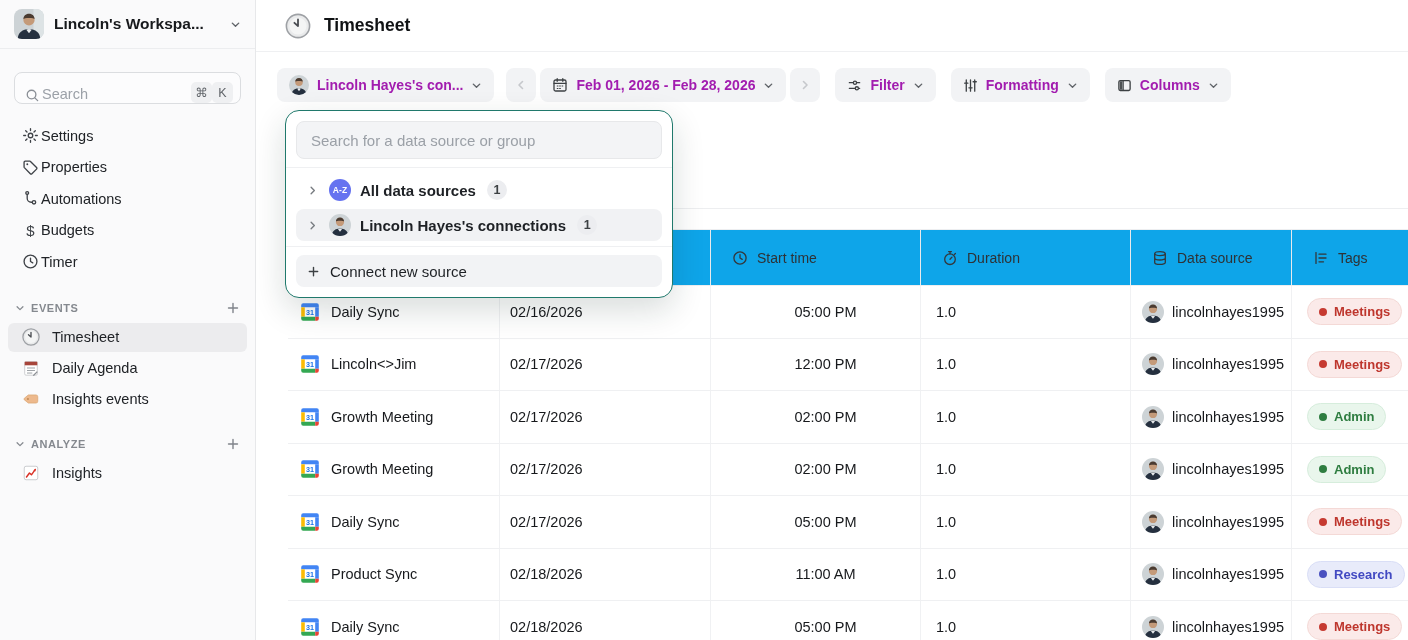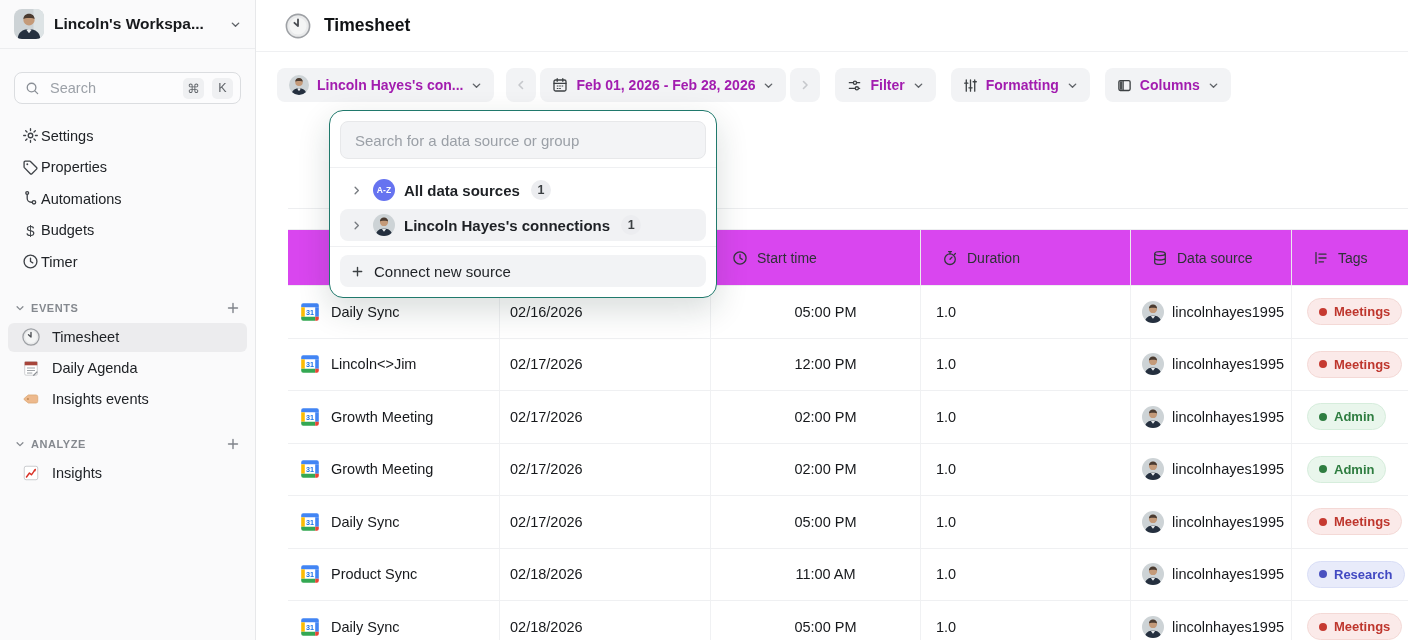--- a/index.html
+++ b/index.html
@@ -20,21 +20,21 @@
   .ws-row { display:flex; align-items:center; gap:10px; height:49px; padding:0 14px;
             border-bottom:1px solid #ECEDEF; cursor:pointer; }
   .ws-avatar { width:30px; height:30px; border-radius:8px; overflow:hidden; flex:none; }
   .ws-avatar svg, .avatar svg { display:block; width:100%; height:100%; }
   .ws-name { flex:1; font-size:15.5px; font-weight:700; color:#17191C;
              white-space:nowrap; overflow:hidden; }
   .chev { flex:none; color:#5F6368; display:flex; }
 
   .search-box { margin:23px 14px 0; height:32px; background:#FCFCFD;
     border:1px solid #DBDDE0; border-radius:8px;
-    display:flex; align-items:center; gap:8px; padding:0 7px 0 10px; }
+    display:flex; align-items:flex-end; padding:0 7px 0 10px; }
   .search-box input { flex:1; min-width:0; border:none; outline:none; background:transparent;
     font-family:inherit; font-size:14.5px; color:#3A3E44; }
   .search-box input::placeholder { color:#9CA1A8; }
   .kbd { background:#EFF0F2; border-radius:5px; height:21px; min-width:21px; padding:0 4px;
     display:flex; align-items:center; justify-content:center;
     font-size:12.5px; color:#5F6368; }
 
   .nav { margin-top:16px; }
   .nav-item { display:flex; align-items:center; gap:2px; height:31.5px; padding-left:22px;
     font-size:14.5px; color:#202327; cursor:pointer; }
@@ -63,21 +63,21 @@
   .tbtn .ic { display:flex; color:#3C4043; }
   .tbtn .dd { color:#5F6368; display:flex; }
   .tbtn.small { width:30px; padding:0; justify-content:center; color:#C6C8CC; }
   .tbtn .mini-avatar { width:20px; height:20px; border-radius:50%; overflow:hidden; flex:none; }
   .sp12 { width:12px; flex:none; } .sp4 { width:4px; flex:none; } .sp15 { width:15px; flex:none; }
 
   
   .table-wrap { position:absolute; left:32px; right:0; top:208px; bottom:0;
     border-top:1px solid #EDEEF0; overflow:hidden; }
   .tgrid { display:grid; grid-template-columns:211px 211px 210px 210px 161px minmax(0,1fr); }
-  .thead { margin-top:20px; height:57px; background:#d946ef;
+  .thead { margin-top:20px; height:57px; background:#0ea5e9;
     border-top:1px solid #EDEEF0; border-bottom:1px solid #EDEEF0; align-items:center; }
   .thead .hcell { display:flex; align-items:center; gap:9px; padding-left:21px; height:100%;
     font-size:14px; font-weight:500; color:#2E3236; }
   .thead .hcell + .hcell { border-left:1px solid #E9EAEC; }
   .thead .ic { display:flex; color:#33373B; }
   .trow { height:52.5px; border-bottom:1px solid #EFF0F2; align-items:center; background:#fff; }
   .trow .cell { display:flex; align-items:center; height:100%; font-size:14.5px; color:#17191C;
     overflow:hidden; white-space:nowrap; }
   .trow .cell + .cell { border-left:1px solid #F0F1F3; }
   .c-name { padding-left:12px; gap:11px; font-weight:500; }
@@ -86,21 +86,21 @@
   .c-tag { padding-left:15px; }
   .gcal { width:20px; height:20px; flex:none; display:flex; }
   .avatar.sm { width:22px; height:22px; border-radius:50%; overflow:hidden; flex:none; }
   .pill { display:inline-flex; align-items:center; gap:7px; height:27px; padding:0 11px;
     border-radius:14px; font-size:13px; font-weight:600; cursor:pointer; }
   .pill .dot { width:8px; height:8px; border-radius:50%; }
 
   
   .dropdown { position:absolute; left:29px; top:110px; width:388px; z-index:5;
     background:#fff; border:1.5px solid #20796C; border-radius:14px;
-    box-shadow:0 12px 32px rgba(20,45,40,.16); padding:10px 10px 10px;margin-left:44px; }
+    box-shadow:0 12px 32px rgba(20,45,40,.16); padding:10px 10px 10px; }
   .dd-search { height:38px; background:#F3F4F6; border:1px solid #E7E8EA; border-radius:8px;
     display:flex; align-items:center; padding:0 12px; }
   .dd-search input { width:100%; border:none; outline:none; background:transparent;
     font-family:inherit; font-size:15px; color:#3A3E44; }
   .dd-search input::placeholder { color:#9BA0A7; }
   .dd-div { border-top:1px solid #EFF0F2; margin:8px -10px 6px; }
   .dd-row { height:32px; display:flex; align-items:center; gap:9px; padding:0 8px;
     border-radius:8px; cursor:pointer; margin-bottom:3px; }
   .dd-row.hl { background:#F1F2F4; }
   .dd-row .chev-r { display:flex; color:#787C81; width:16px; justify-content:center; }

